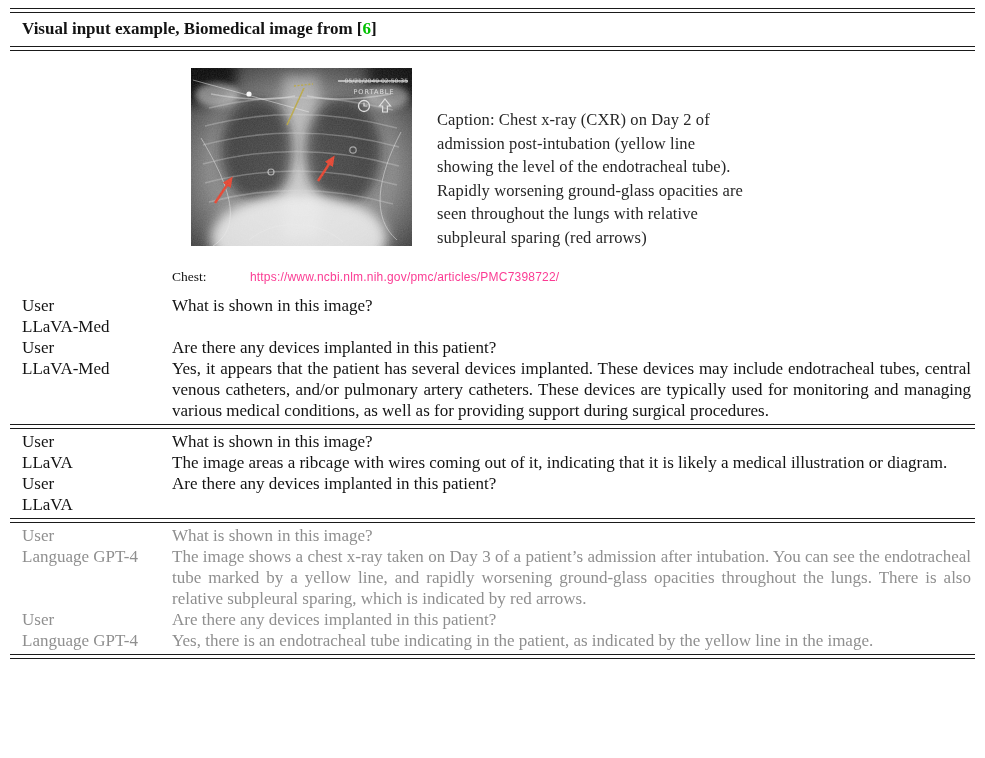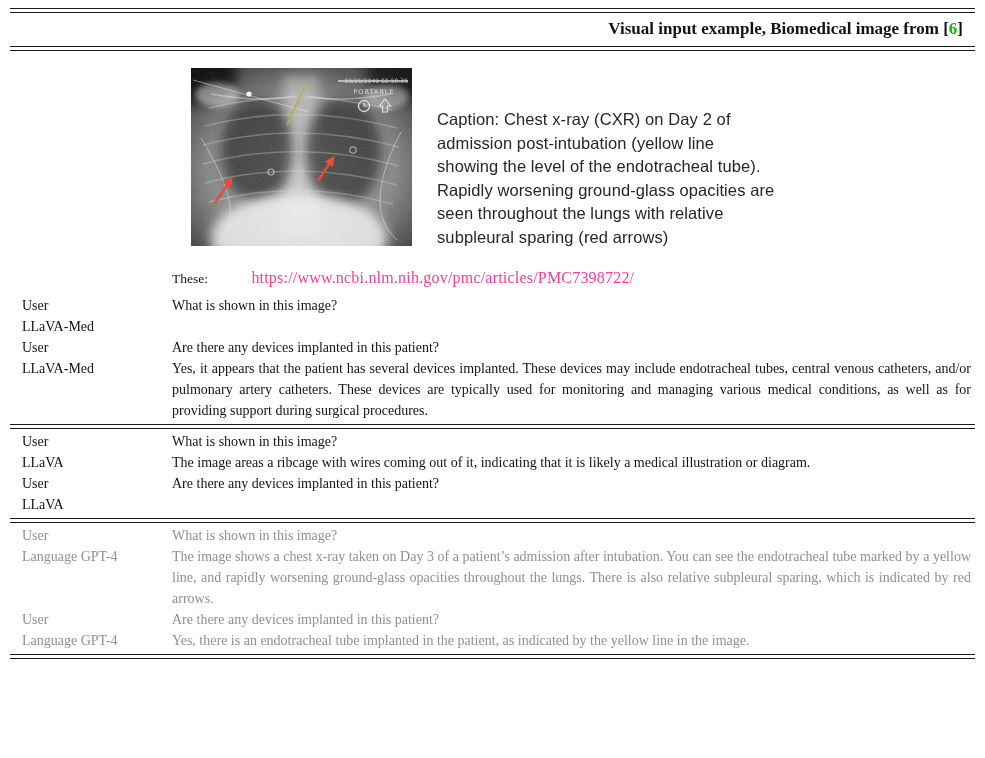--- a/index.html
+++ b/index.html
@@ -8,37 +8,37 @@
     font-family:"Liberation Serif", serif;color:#131313;
     position:relative;overflow:hidden;
   }
   .rule-double{
     margin:0 10px;height:3px;
     border-top:1.6px solid #1a1a1a;border-bottom:1px solid #1a1a1a;
   }
   .rule-top{margin-top:8px;}
   .title-row{
     padding:5px 22px 6px 22px;
-    font-size:17px;font-weight:bold;line-height:22px;text-align:right;
+    font-size:17px;font-weight:bold;line-height:22px;
   }
   .cite-num{font-weight:bold;}
   .figure-area{position:relative;height:242px;}
   .xray-wrap{position:absolute;left:178px;top:17px;width:221px;height:178px;padding-left:13px;}
   .caption{
     position:absolute;left:437px;top:57px;width:448px;
-    font-family:Liberation Sans, sans-serif;
+    font-family:Liberation Serif, serif;
     font-size:16.5px;line-height:23.5px;color:#262626;
     white-space:pre-line;letter-spacing:0.1px;
   }
   .source-row{position:absolute;left:172px;top:218px;font-size:13.5px;color:#111;}
   .source-url{
-    font-family:Liberation Serif, serif;
-    font-size:16px;text-decoration:none;letter-spacing:0.2px;padding-left:40px;
+    font-family:Liberation Sans, sans-serif;
+    font-size:12px;text-decoration:none;letter-spacing:0.2px;padding-left:40px;
   }
-  .dlg-block{padding:2px 14px 3px 22px;font-size:14px;}
+  .dlg-block{padding:2px 14px 3px 22px;font-size:17px;}
   .dlg-row{display:grid;grid-template-columns:150px 1fr;}
   .dlg-speaker{line-height:21px;}
   .dlg-text{line-height:21px;text-align:justify;}
   .dlg-block.gray{color:#8f8f8f;}
 </style>
 </head>
 <body>
 
 <div class="rule-double rule-top"></div>
 
@@ -128,21 +128,21 @@
   </div>
 
   <div class="caption">Caption: Chest x-ray (CXR) on Day 2 of
 admission post-intubation (yellow line
 showing the level of the endotracheal tube).
 Rapidly worsening ground-glass opacities are
 seen throughout the lungs with relative
 subpleural sparing (red arrows)</div>
 
   <div class="source-row">
-    <span>These:</span>
+    <span>Chest:</span>
     <a href="#" class="source-url" style="color:#fb3b93;">https://www.ncbi.nlm.nih.gov/pmc/articles/PMC7398722/</a>
   </div>
 </div>
 
 <section class="dlg-block">
     <div class="dlg-row">
       <div class="dlg-speaker">User</div>
       <div class="dlg-text">What is shown in this image?</div>
     </div>
     <div class="dlg-row">
@@ -184,16 +184,16 @@
     <div class="dlg-row">
       <div class="dlg-speaker">Language GPT-4</div>
       <div class="dlg-text">The image shows a chest x-ray taken on Day 3 of a patient’s admission after intubation. You can see the endotracheal tube marked by a yellow line, and rapidly worsening ground-glass opacities throughout the lungs. There is also relative subpleural sparing, which is indicated by red arrows.</div>
     </div>
     <div class="dlg-row">
       <div class="dlg-speaker">User</div>
       <div class="dlg-text">Are there any devices implanted in this patient?</div>
     </div>
     <div class="dlg-row">
       <div class="dlg-speaker">Language GPT-4</div>
-      <div class="dlg-text">Yes, there is an endotracheal tube implanted in the patient, as indicated by the yellow line in the image.</div>
+      <div class="dlg-text">Yes, there is an endotracheal tube indicating in the patient, as indicated by the yellow line in the image.</div>
     </div>
   </section>
 <div class="rule-double"></div>
 
 </body></html>

